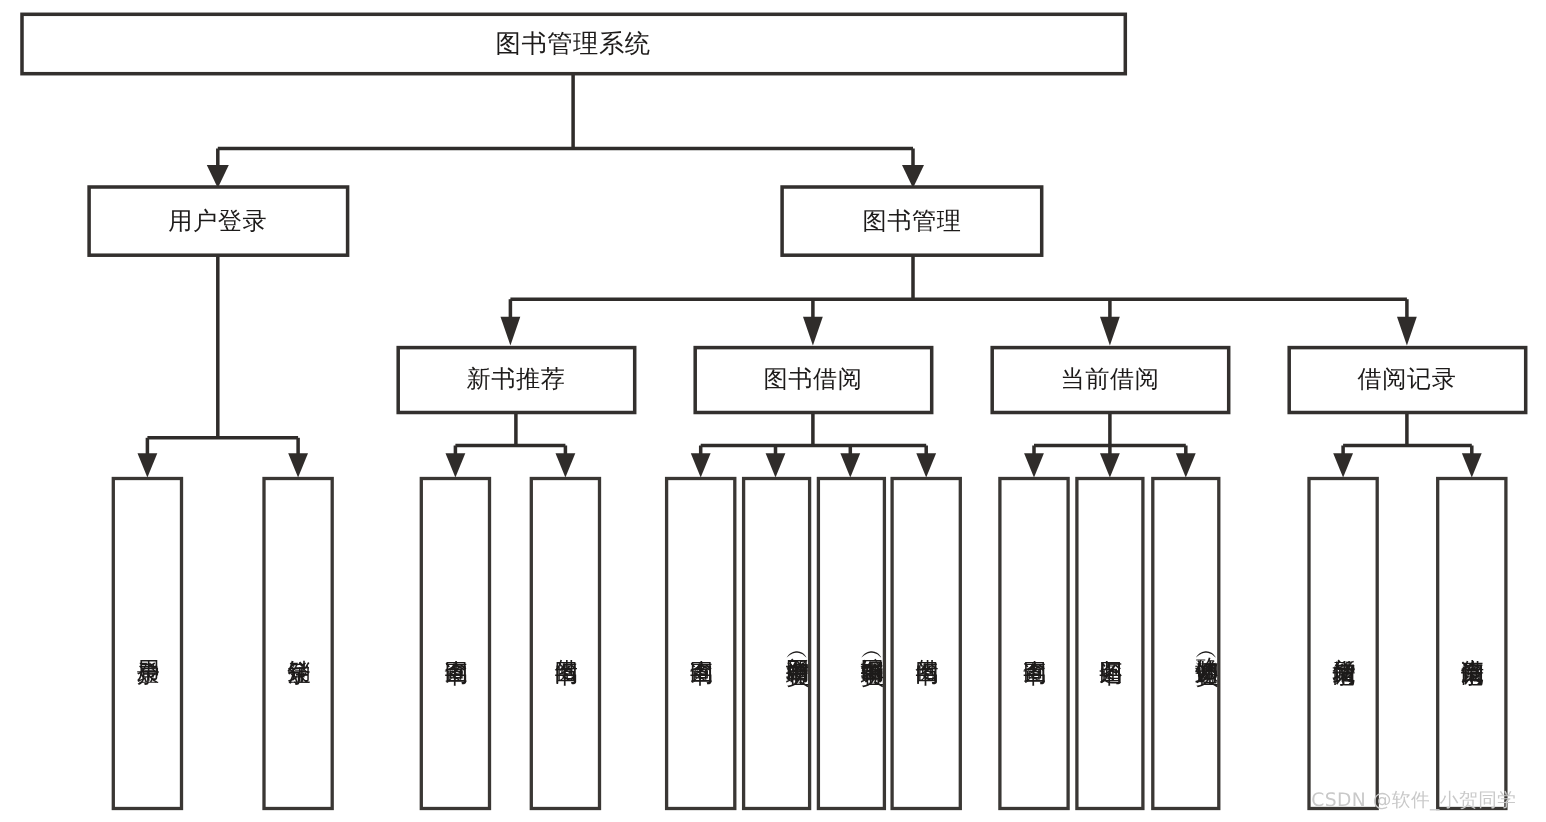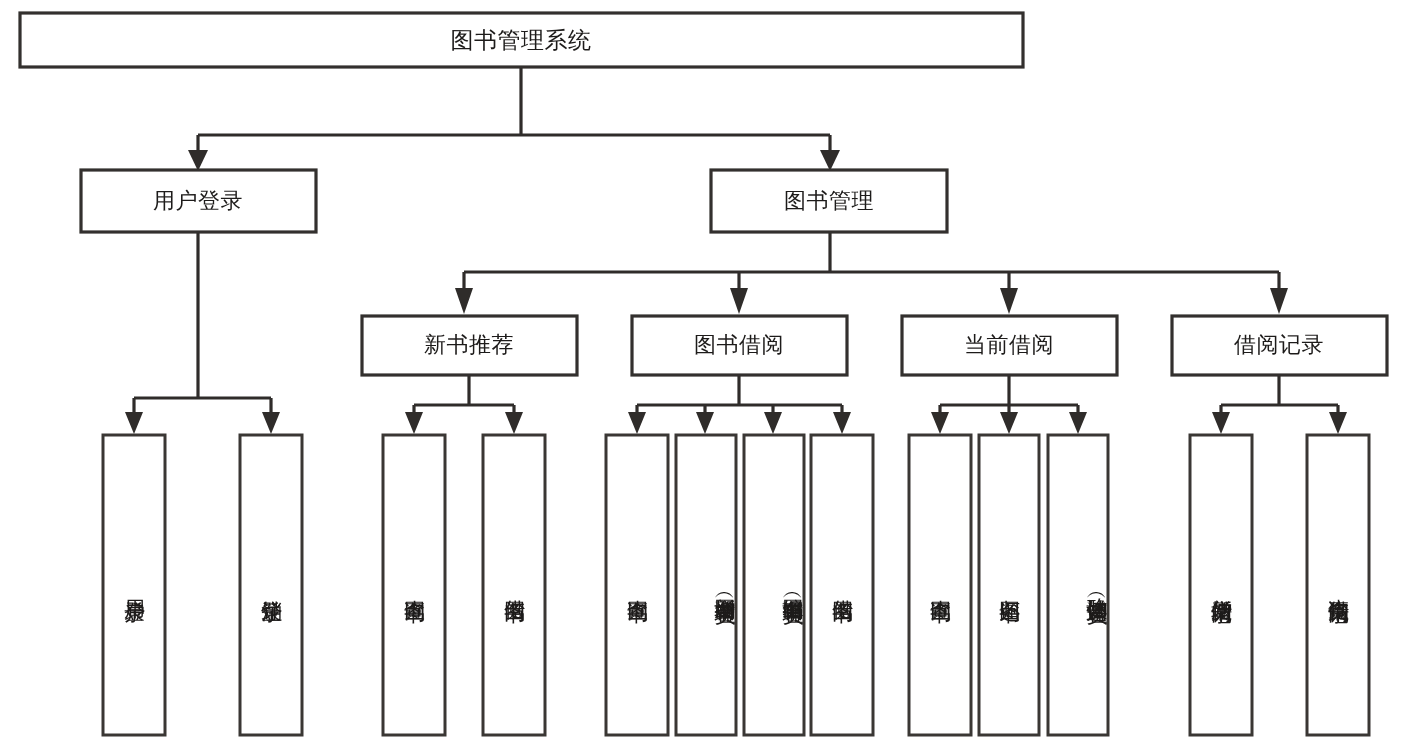--- a/index.html
+++ b/index.html
@@ -213,14 +213,15 @@
   <div class="leaf-label" style="left:744px; top:435px; width:60px; height:300px; align-items:flex-start;">编辑图书（管理员）</div>
   <div class="leaf-label" style="left:811px; top:435px; width:62px; height:300px;">借阅图书</div>
 
   <div class="leaf-label" style="left:909px; top:435px; width:62px; height:300px;">查询图书</div>
   <div class="leaf-label" style="left:979px; top:435px; width:60px; height:300px;">归还图书</div>
   <div class="leaf-label" style="left:1048px; top:435px; width:60px; height:300px; align-items:flex-start;">确认归还（管理员）</div>
 
   <div class="leaf-label" style="left:1190px; top:435px; width:62px; height:300px;">新增借阅记录</div>
   <div class="leaf-label" style="left:1307px; top:435px; width:62px; height:300px;">查询借阅记录</div>
 
+  <div class="watermark" style="left:1192px; top:716px;">CSDN @软件_小贺同学</div>
 
 </div>
 
 </body></html>

